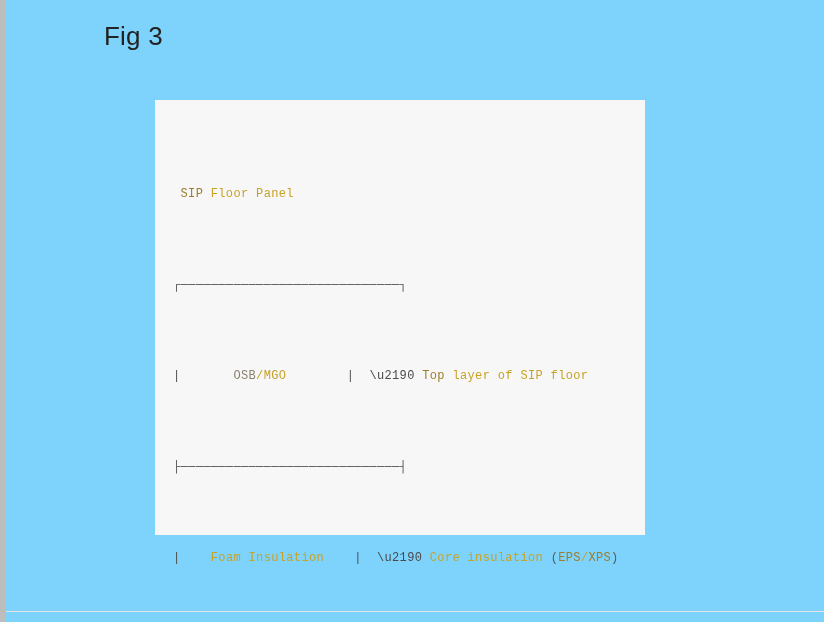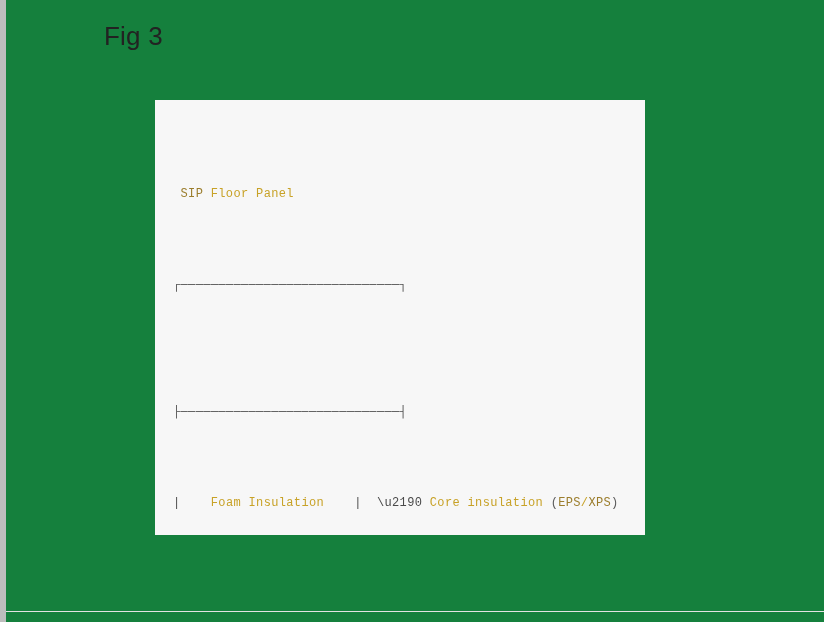--- a/index.html
+++ b/index.html
@@ -33,21 +33,21 @@
     top: 611px;
     height: 1px;
     background: #e3e3e3;
   }
 
   .page-canvas {
     position: absolute;
     left: 6px; top: 0;
     width: 818px;
     height: 622px;
-    background: #15803d;
+    background: #7dd3fc;
   }
 
   
   .fig-title {
     position: absolute;
     left: 98px;
     top: 21px;
     font-family: "Liberation Sans", sans-serif;
     font-size: 26px;
     font-weight: 400;
@@ -103,20 +103,21 @@
 
     <div class="ascii-art">
 
       
       <span class="ascii-line"><span class="tk-struct"> </span><span class="tk-gold-d">SIP</span><span class="tk-gold"> Floor Panel</span></span>
 
       
       <span class="ascii-line"><span class="tk-struct">┌─────────────────────────────┐</span></span>
 
       
+      <span class="ascii-line"><span class="tk-struct">|</span><span class="tk-struct">       </span><span class="tk-gray-g">OSB</span><span class="tk-gold">/</span><span class="tk-gold">MGO</span><span class="tk-struct">        |</span><span class="tk-plain">  </span><span class="arrow">\u2190 </span><span class="tk-gold-d">Top</span><span class="tk-gold"> layer of SIP floor</span></span>
 
       
       <span class="ascii-line"><span class="tk-struct">├─────────────────────────────┤</span></span>
 
       
       <span class="ascii-line"><span class="tk-struct">|</span><span class="tk-struct">    </span><span class="tk-gold">Foam Insulation</span><span class="tk-struct">    |</span><span class="tk-plain">  </span><span class="arrow">\u2190 </span><span class="tk-gold">Core insulation </span><span class="tk-paren">(</span><span class="tk-gold-d">EPS</span><span class="tk-gold">/</span><span class="tk-gold-d">XPS</span><span class="tk-paren">)</span></span>
 
       
       
 

